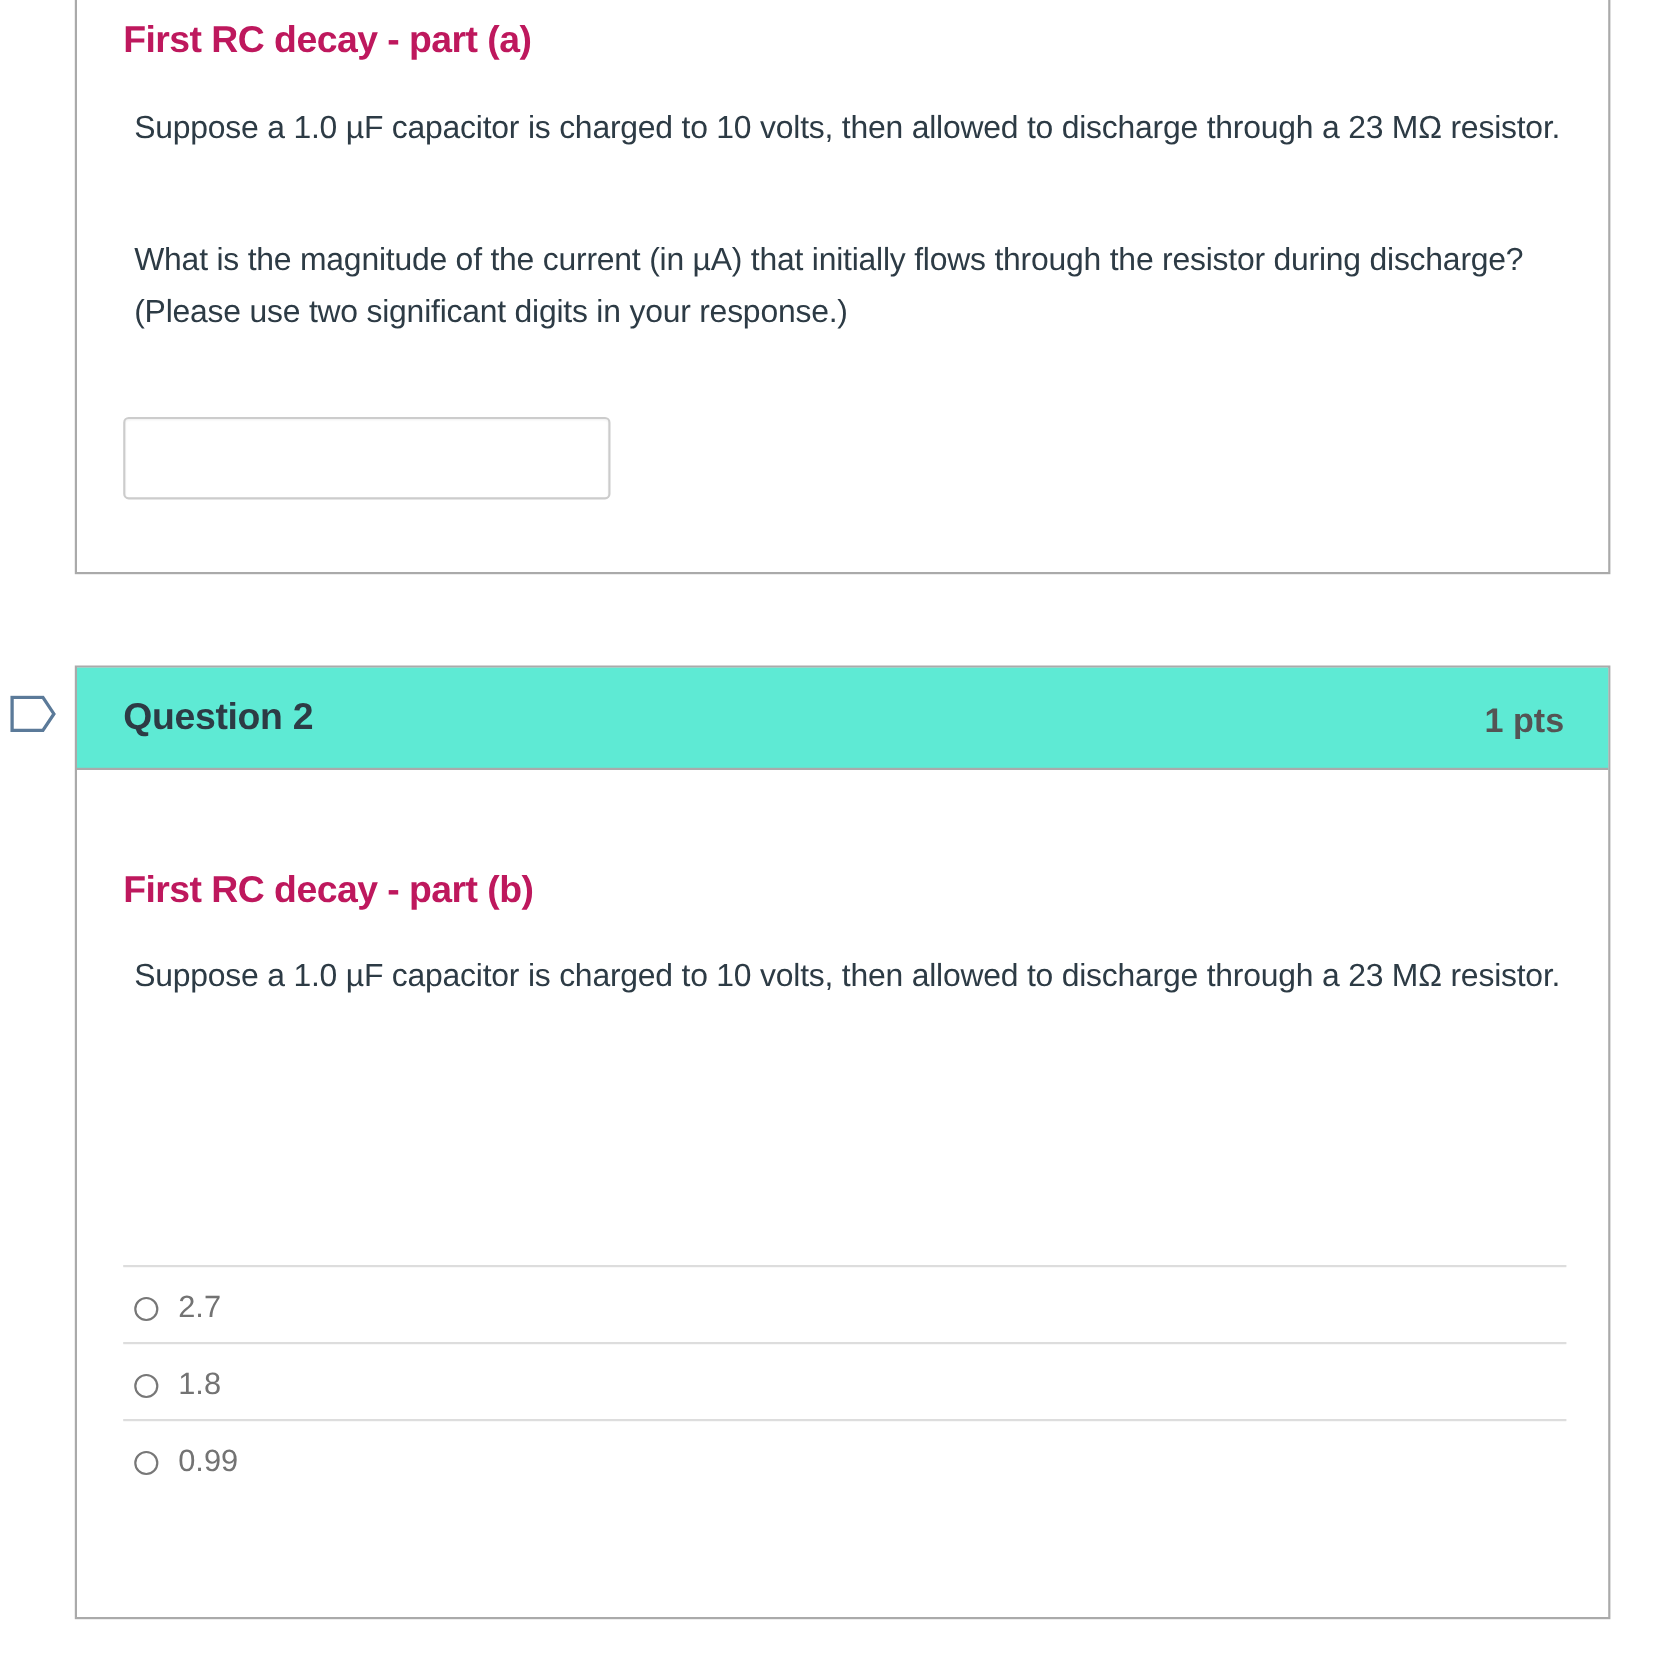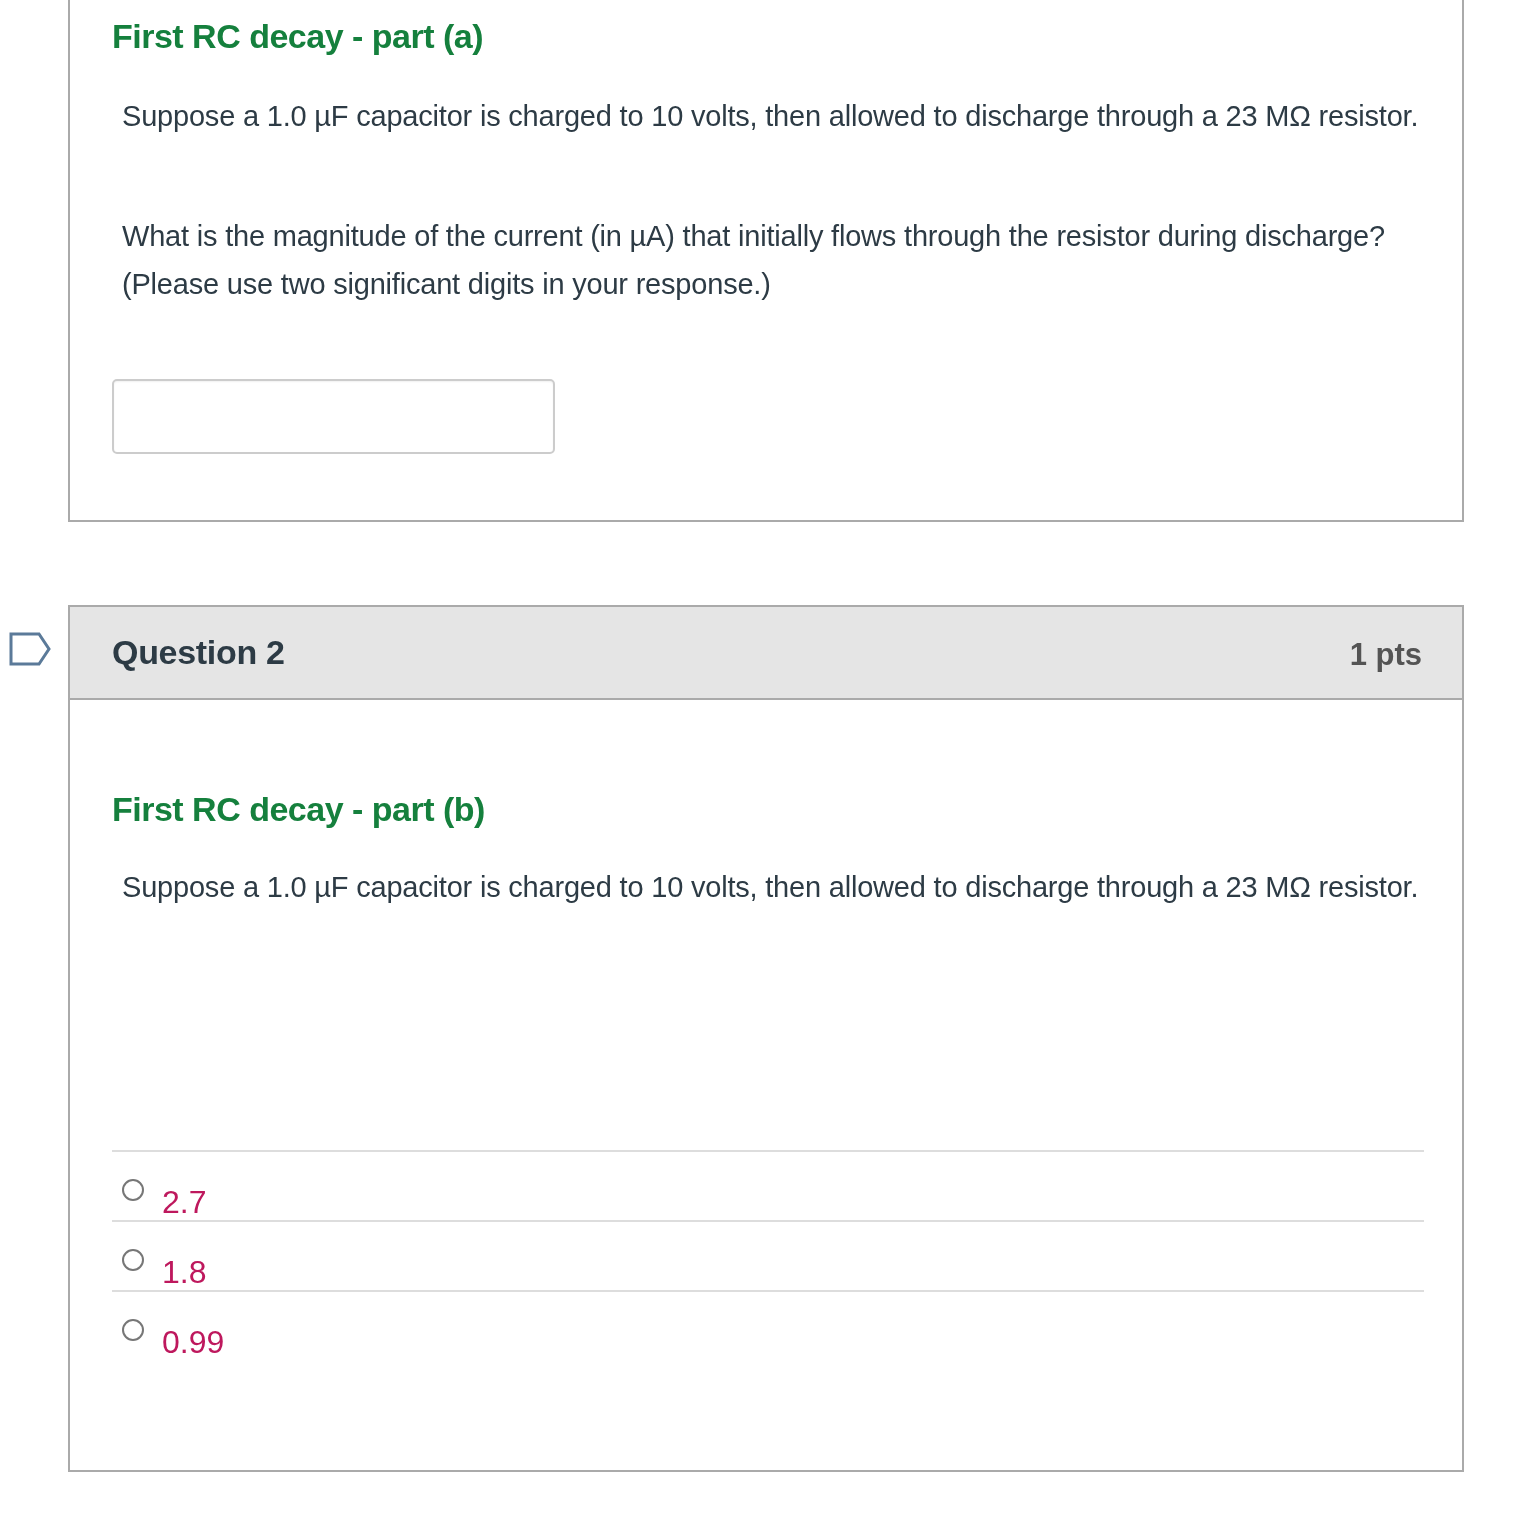--- a/index.html
+++ b/index.html
@@ -30,21 +30,21 @@
   #card-2 {
     top: 605px;
     height: 863px;
   }
   .card-header {
     position: absolute;
     left: 0;
     top: 0;
     width: 1392px;
     height: 91px;
-    background: #e5e5e5;
+    background: #5eead4;
     border-bottom: 2px solid #aaaaaa;
   }
   .question-name {
     position: absolute;
     left: 42px;
     top: 26px;
     font-size: 34px;
     font-weight: bold;
     color: #2d3b45;
     letter-spacing: -0.3px;
@@ -56,21 +56,21 @@
     font-size: 31px;
     font-weight: bold;
     color: #545454;
     text-align: right;
   }
   .q-title {
     position: absolute;
     left: 42px;
     font-size: 34px;
     font-weight: bold;
-    color: #15803d;
+    color: #be185d;
     letter-spacing: -0.5px;
     white-space: nowrap;
   }
   .q-para {
     position: absolute;
     left: 52px;
     width: 1300px;
     font-size: 29px;
     line-height: 48px;
     color: #2d3b45;
@@ -113,23 +113,22 @@
     border: 2px solid #777777;
     border-radius: 50%;
     box-sizing: border-box;
     background: #ffffff;
     cursor: pointer;
   }
   .answer-label {
     position: absolute;
     left: 50px;
     top: 20px;
-    font-size: 32px;
-    color: #be185d;
-    margin-top: 12px;
+    font-size: 28px;
+    color: #737373;
   }
   .flag-icon {
     position: absolute;
     left: 9px;
     top: 632px;
     width: 42px;
     height: 34px;
   }
 </style>
 </head>

